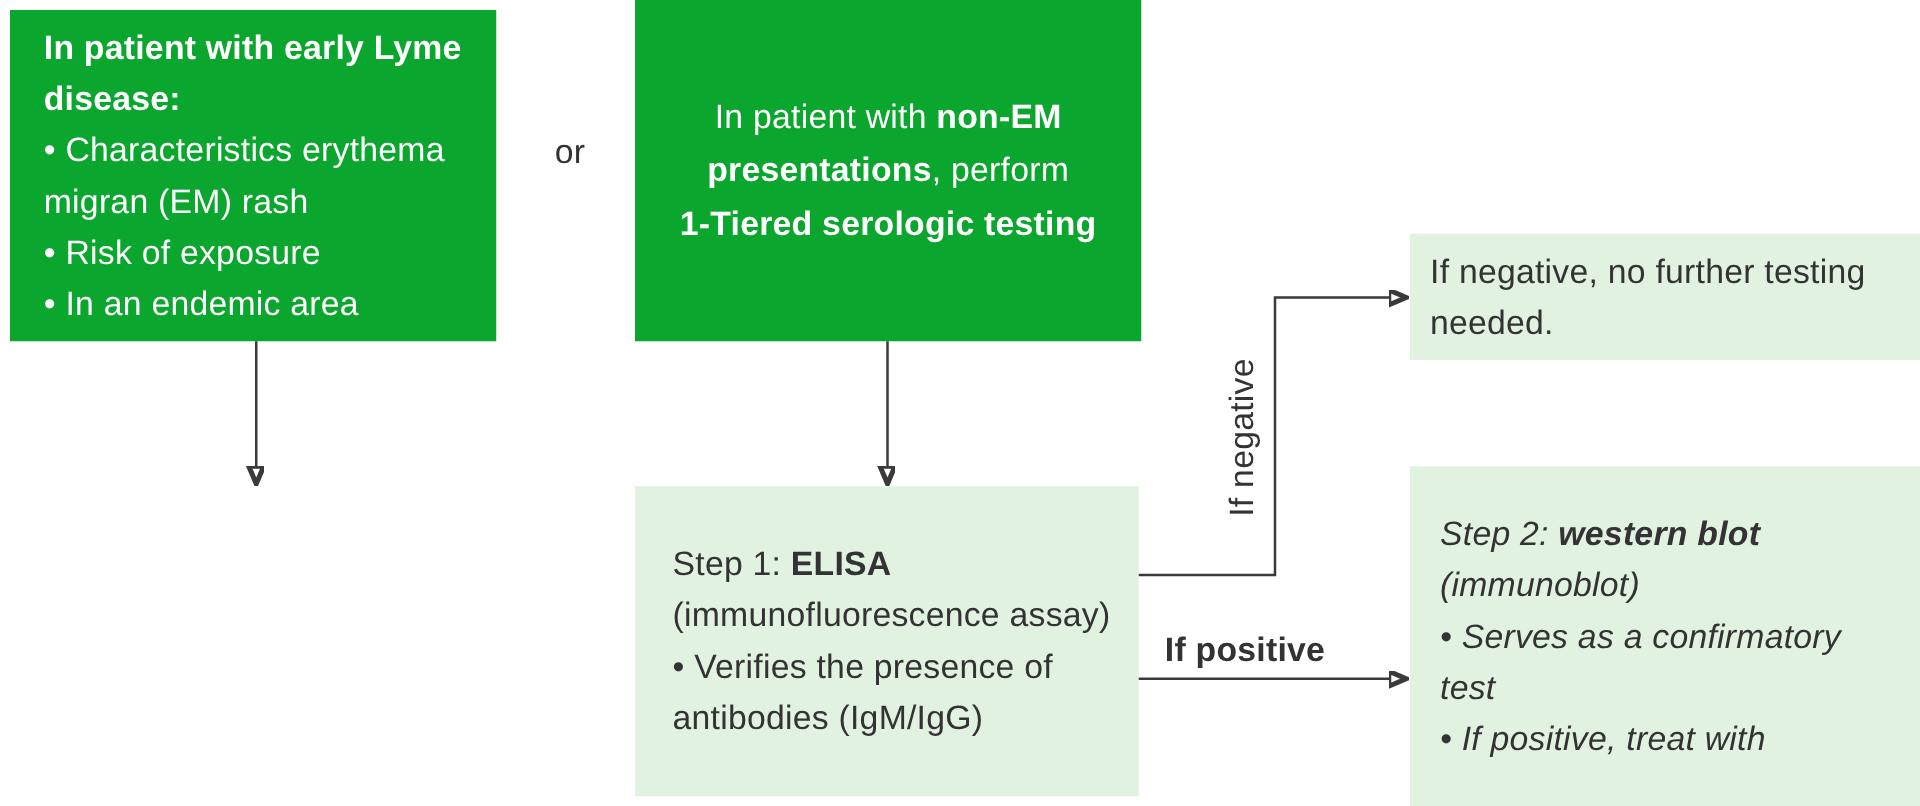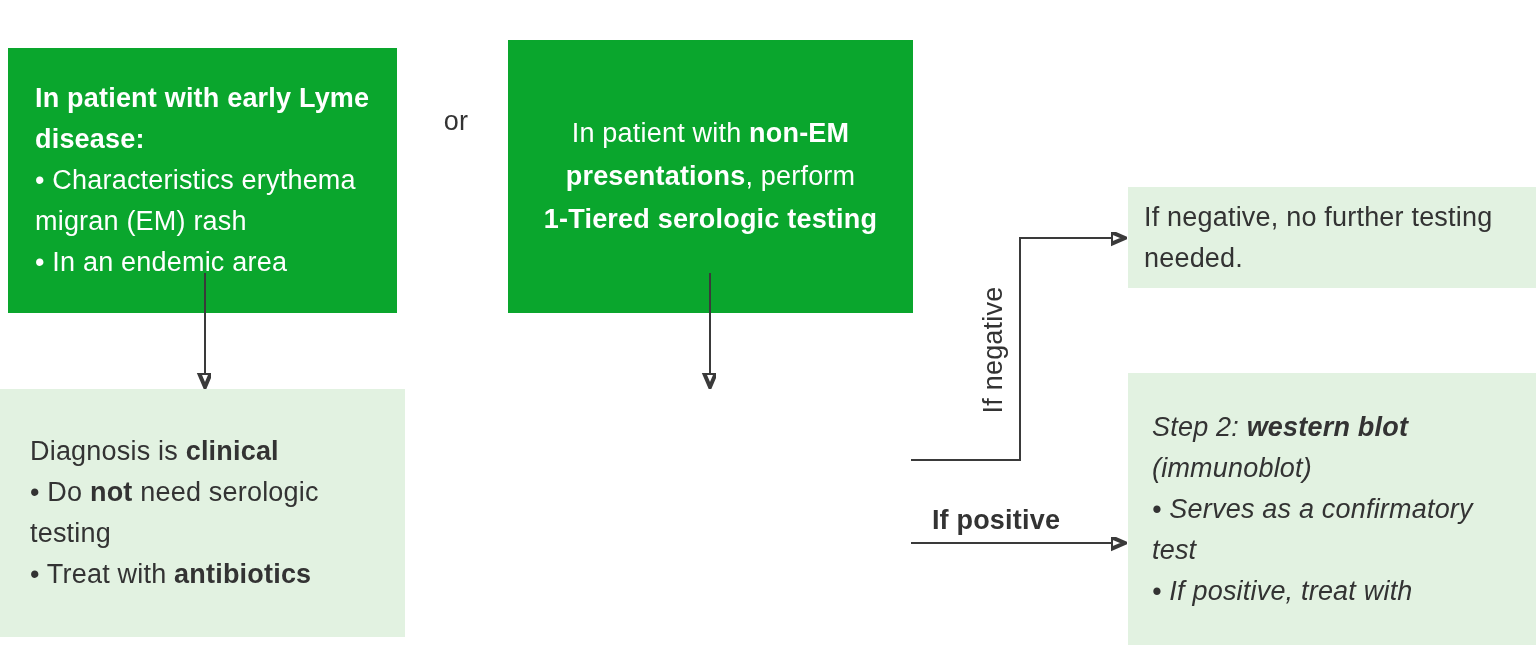--- a/index.html
+++ b/index.html
@@ -21,21 +21,20 @@
     display: flex;
     flex-direction: column;
     justify-content: center;
     font-size: 27px;
     line-height: 41px;
     letter-spacing: 0.2px;
   }
   .green {
     background: #0aa62d;
     color: #ffffff;
-    margin-top: 40px;
   }
   .light {
     background: #e2f2e1;
     color: #333333;
   }
   .ln { white-space: nowrap; }
   b { font-weight: 700; }
   .center { text-align: center; }
 
   
@@ -74,38 +73,39 @@
 </head>
 <body>
 
 <div id="canvas">
 
   <div class="box green" id="box-early-lyme">
     <div class="ln"><b>In patient with early Lyme</b></div>
     <div class="ln"><b>disease:</b></div>
     <div class="ln">• Characteristics erythema</div>
     <div class="ln">migran (EM) rash</div>
+    <div class="ln">• Risk of exposure</div>
     <div class="ln">• In an endemic area</div>
   </div>
 
   <div class="float-label" id="label-or">or</div>
 
   <div class="box green center" id="box-non-em">
     <div class="ln"><span>In patient with </span><b>non-EM</b></div>
     <div class="ln"><b>presentations</b><span>, perform</span></div>
     <div class="ln"><b>1-Tiered serologic testing</b></div>
   </div>
 
-  <div class="box light" id="box-clinical">
-    <div class="ln"><span>Diagnosis is </span><b>clinical</b></div>
-    <div class="ln"><span>• Do </span><b>not</b><span> need serologic</span></div>
-    <div class="ln">testing</div>
-    <div class="ln"><span>• Treat with </span><b>antibiotics</b></div>
+
+  <div class="box light" id="box-elisa">
+    <div class="ln"><span>Step 1: </span><b>ELISA</b></div>
+    <div class="ln">(immunofluorescence assay)</div>
+    <div class="ln">• Verifies the presence of</div>
+    <div class="ln">antibodies (IgM/IgG)</div>
   </div>
-
 
   <div class="box light" id="box-negative">
     <div class="ln">If negative, no further testing</div>
     <div class="ln">needed.</div>
   </div>
 
   <div class="box light" id="box-western-blot">
     <div class="ln"><span>Step 2: </span><b>western blot</b></div>
     <div class="ln">(immunoblot)</div>
     <div class="ln">• Serves as a confirmatory</div>

